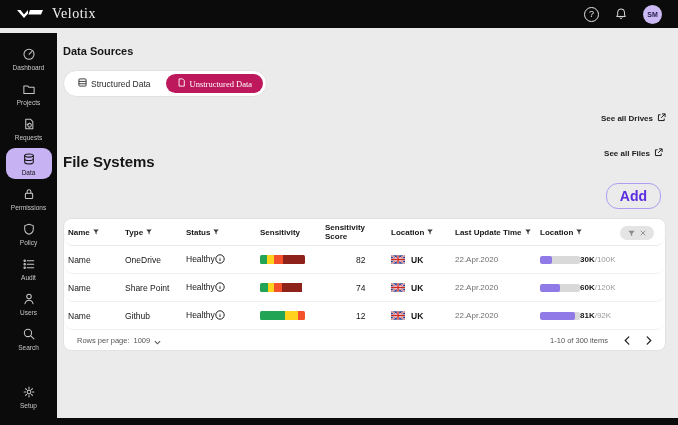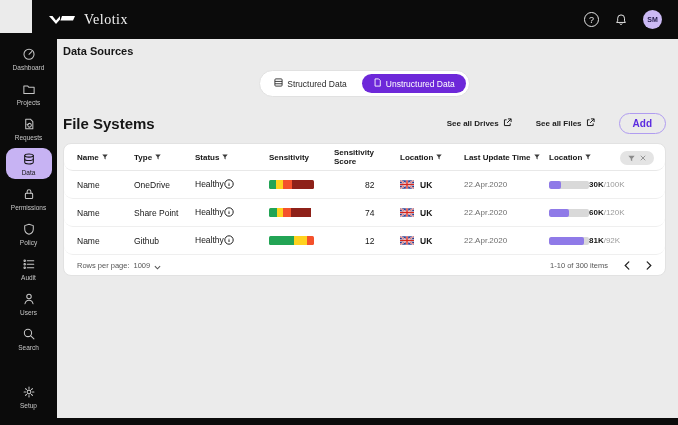--- a/index.html
+++ b/index.html
@@ -6,23 +6,23 @@
   html,body { width:678px; height:425px; }
   body {
     position: relative;
     font-family: "Liberation Sans", sans-serif;
     background: #ebebeb;
     overflow: hidden;
     color: #161616;
   }
   
   .topbar {
-    position:absolute; top:0; left:0; right:0; height:39px;
+    position:absolute; top:0; left:0; right:0; height:28px;
     background:#0b0b0b; display:flex; align-items:center;
-    padding:0 16px; z-index:5;margin-left:32px;
+    padding:0 16px; z-index:5;
   }
   .logo-mark { display:flex; align-items:center; }
   .brand {
     color:#f2f2f2; font-family:"Liberation Serif", serif;
     font-size:14px; margin-left:8px; letter-spacing:.5px;
   }
   .topbar-right { margin-left:auto; display:flex; align-items:center; gap:15px; }
   .help-icon {
     width:15px; height:15px; border:1.2px solid #e4e4e4; border-radius:50%;
     color:#e4e4e4; font-size:9px; display:flex; align-items:center; justify-content:center;
@@ -50,48 +50,48 @@
   .nav-item svg { stroke:#c7c7c7; fill:none; stroke-width:1.1; stroke-linecap:round; stroke-linejoin:round; }
   .nav-item.active { background:#c7b3f3; color:#141414; }
   .nav-item.active svg { stroke:#141414; }
   .nav-setup { margin-top:auto; margin-bottom:2px; }
   
   .main {
     position:absolute; top:33px; left:57px; right:0; bottom:7px;
     background:#ebebeb; padding:12px 12px 0 6px;
   }
   .page-title { font-size:11px; font-weight:bold; }
-  .toggle-wrap { display:flex; justify-content:center; margin-top:13px; }
+  .toggle-wrap { display:flex; justify-content:flex-start; margin-top:13px; }
   .toggle {
     background:#fff; border-radius:15px; padding:3px; display:flex; gap:4px;
     border:1px solid #e1e1e1;
   }
   .toggle-btn {
     display:flex; align-items:center; gap:4px; font-size:8.5px;
     padding:4px 11px; border-radius:12px; color:#2b2b2b; cursor:pointer; white-space:nowrap;
   }
   .toggle-btn svg { stroke:#2b2b2b; fill:none; stroke-width:1; }
-  .toggle-btn.active-toggle { background:#6d28d9; color:#fff; }
+  .toggle-btn.active-toggle { background:#be185d; color:#fff;font-family:Liberation Serif, serif; }
   .toggle-btn.active-toggle svg { stroke:#fff; }
   .section-row { display:flex; align-items:center; margin-top:16px; }
   .section-title { font-size:15px; font-weight:bold; }
-  .section-links { margin-left:auto; display:flex; align-items:center; gap:24px; }
+  .section-links { margin-left:auto; display:flex; align-items:center; gap:24px;flex-direction:column; }
   .link { font-size:8px; font-weight:bold; color:#1b1b1b; display:flex; gap:4px; align-items:center; cursor:pointer; }
   .link svg { stroke:#1b1b1b; fill:none; stroke-width:1.1; }
   .add-btn {
-    border:1px solid #b09cf0; color:#5b2be0; font-size:10px; font-weight:bold;
+    border:1px solid #b09cf0; color:#5b2be0; font-size:14px; font-weight:bold;
     padding:4px 13px; border-radius:12px; background:transparent; cursor:pointer;
     font-family:"Liberation Sans", sans-serif;
   }
   
   .card { margin-top:9px; background:#fff; border-radius:8px; border:1px solid #e2e2e2; overflow:hidden; }
   .thead, .trow {
     display:grid;
     grid-template-columns:57px 61px 62px 70px 66px 64px 84px 1fr;
-    align-items:center; padding:0 13px;border-radius:9px;
+    align-items:center; padding:0 4px;border-radius:9px;
   }
   .thead { height:27px; border-bottom:1px solid #e8e8e8; font-size:8px; font-weight:bold; position:relative; }
   .th { display:flex; align-items:center; gap:3px; cursor:pointer; }
   .th svg { fill:#3a3a3a; }
   .filter-badge {
     position:absolute; right:11px; top:7px; background:#e4e4e4; border-radius:8px;
     height:14px; width:34px; display:flex; align-items:center; justify-content:center; gap:5px;
     cursor:pointer;
   }
   .filter-badge svg { fill:#8b8b8b; }

